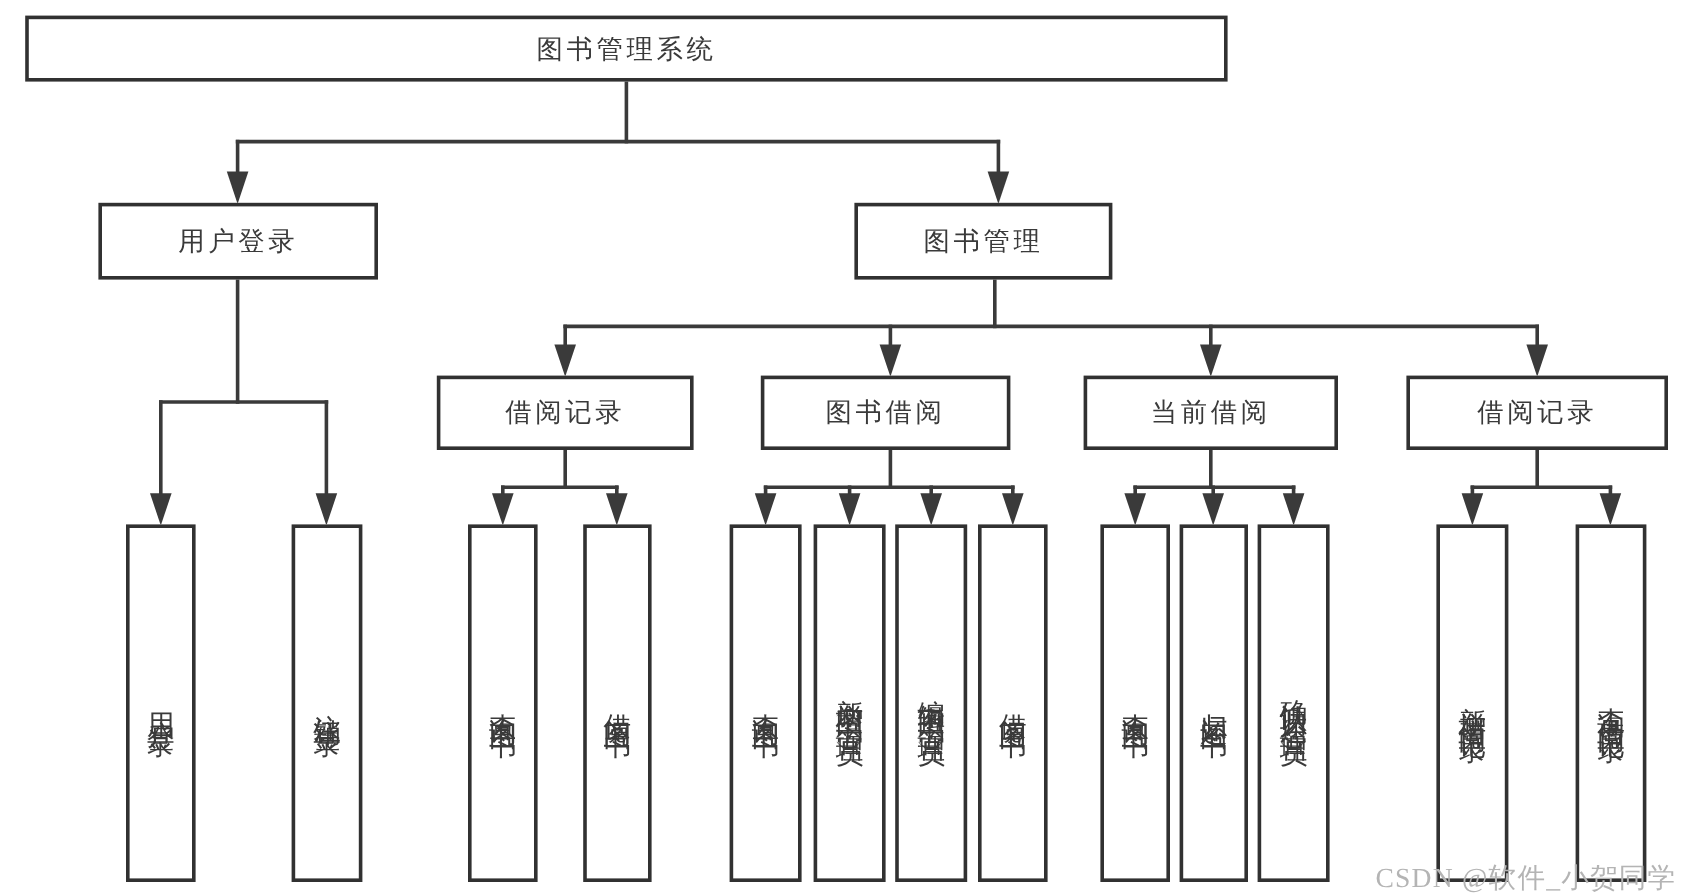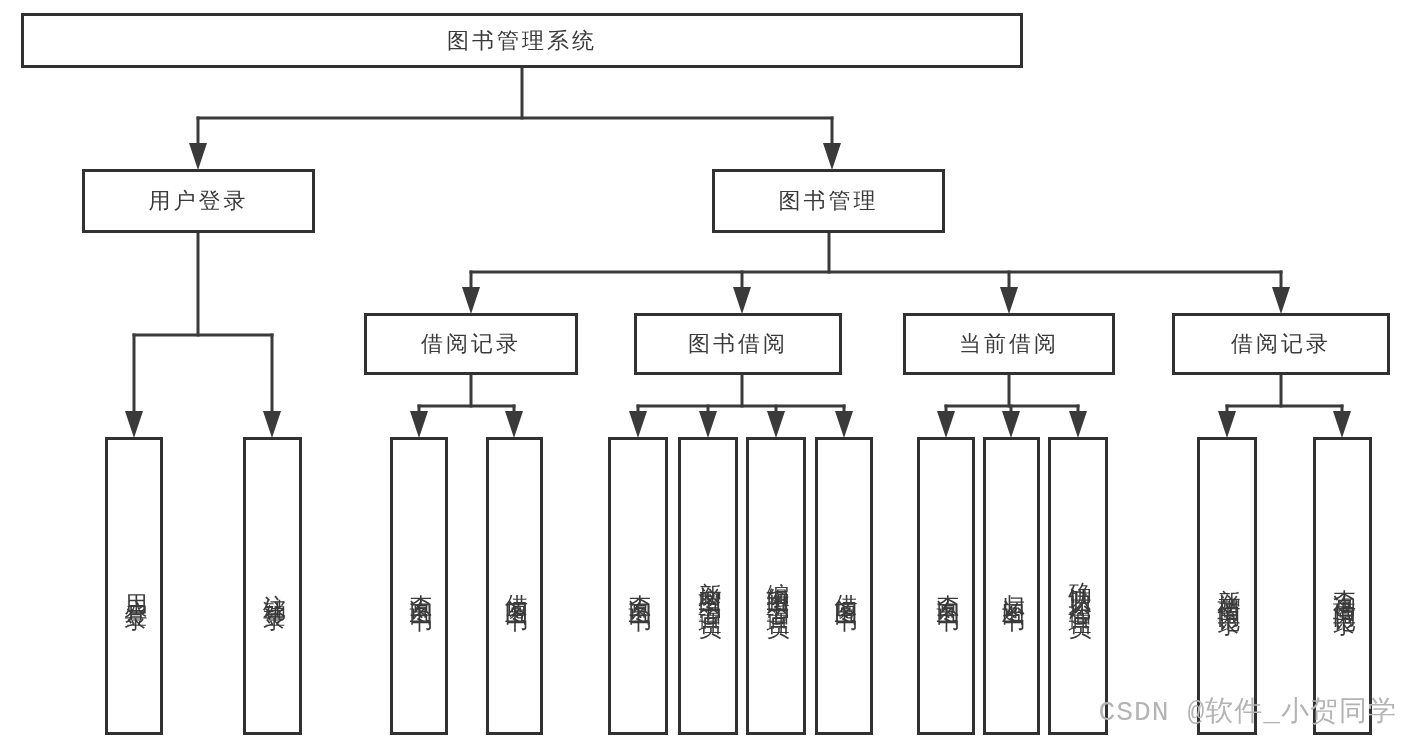--- a/index.html
+++ b/index.html
@@ -1,20 +1,20 @@
 <!DOCTYPE html>
 <html style="--border: #313131; --text: #3a3a3a; --wm: #b4b4b4;"><head>
 <meta charset="utf-8">
 <style>
   html,body{margin:0;padding:0;background:#fff;}
   #canvas{
     position:relative;
     width:1405px;height:747px;
     background:#fff;
-    font-family:Liberation Mono, monospace;
+    font-family:Liberation Serif, serif;
     overflow:hidden;
   }
   #connectors{position:absolute;left:0;top:0;z-index:0;}
   .box{
     position:absolute;
     box-sizing:border-box;
     background:#fff;
     border:3px solid var(--border,#313131);
     color:var(--text,#3a3a3a);
     display:flex;align-items:center;justify-content:center;
@@ -28,22 +28,22 @@
   .leaf{
     top:437px;height:298px;
     writing-mode:vertical-rl;
     text-orientation:mixed;
     font-size:23px;
     letter-spacing:5px;
     line-height:1;
   }
   #watermark{
     position:absolute;
-    right:8px;bottom:17px;
-    font-size:28px;
+    right:8px;bottom:0;
+    font-size:23px;
     letter-spacing:1px;
     color:var(--wm,#b4b4b4);
     z-index:5;
     white-space:nowrap;
   }
 </style>
 </head>
 <body>
 
 <div id="canvas">
@@ -99,21 +99,21 @@
       <line x1="1227" y1="406" x2="1342" y2="406" stroke="#3a3a3a" stroke-width="3" stroke-linecap="square"></line>
       <line x1="1227" y1="406" x2="1227" y2="417" stroke="#3a3a3a" stroke-width="3" stroke-linecap="square"></line>
       <polygon points="1218,411 1236,411 1227,438" fill="#3a3a3a"></polygon>
       <line x1="1342" y1="406" x2="1342" y2="417" stroke="#3a3a3a" stroke-width="3" stroke-linecap="square"></line>
       <polygon points="1333,411 1351,411 1342,438" fill="#3a3a3a"></polygon>
     </svg>
 
   <div class="box hlabel" style="left:21px;top:13px;width:1002px;height:55px">图书管理系统</div>
 
   <div class="box hlabel" style="left:82px;top:169px;width:233px;height:64px">用户登录</div>
-  <div class="box hlabel" style="left:712px;top:169px;width:233px;height:64px">图书管理</div>
+  <div class="box hlabel" style="left:712px;top:169px;width:215px;height:64px">图书管理</div>
 
   <div class="box hlabel" style="left:364px;top:313px;width:214px;height:62px">借阅记录</div>
   <div class="box hlabel" style="left:634px;top:313px;width:208px;height:62px">图书借阅</div>
   <div class="box hlabel" style="left:903px;top:313px;width:212px;height:62px">当前借阅</div>
   <div class="box hlabel" style="left:1172px;top:313px;width:218px;height:62px">借阅记录</div>
 
   <div class="box leaf" style="left:105px;width:58px">用户登录</div>
   <div class="box leaf" style="left:243px;width:59px">注销登录</div>
 
   <div class="box leaf" style="left:390px;width:58px">查询图书</div>

